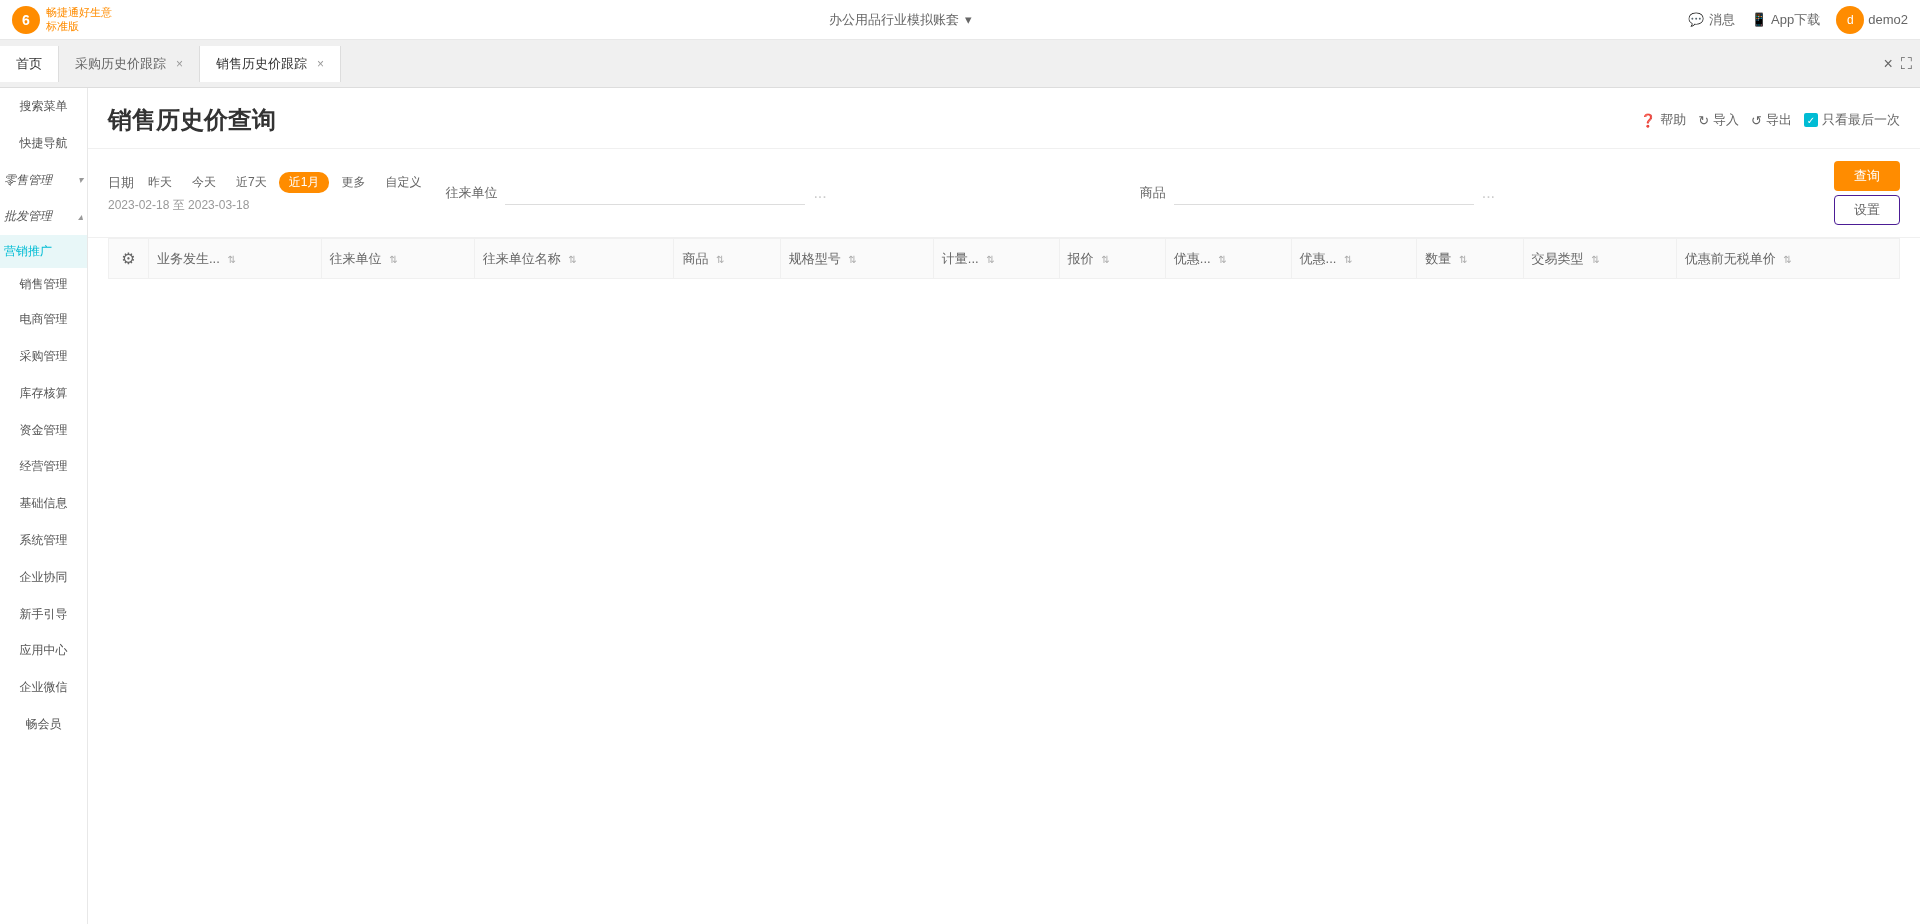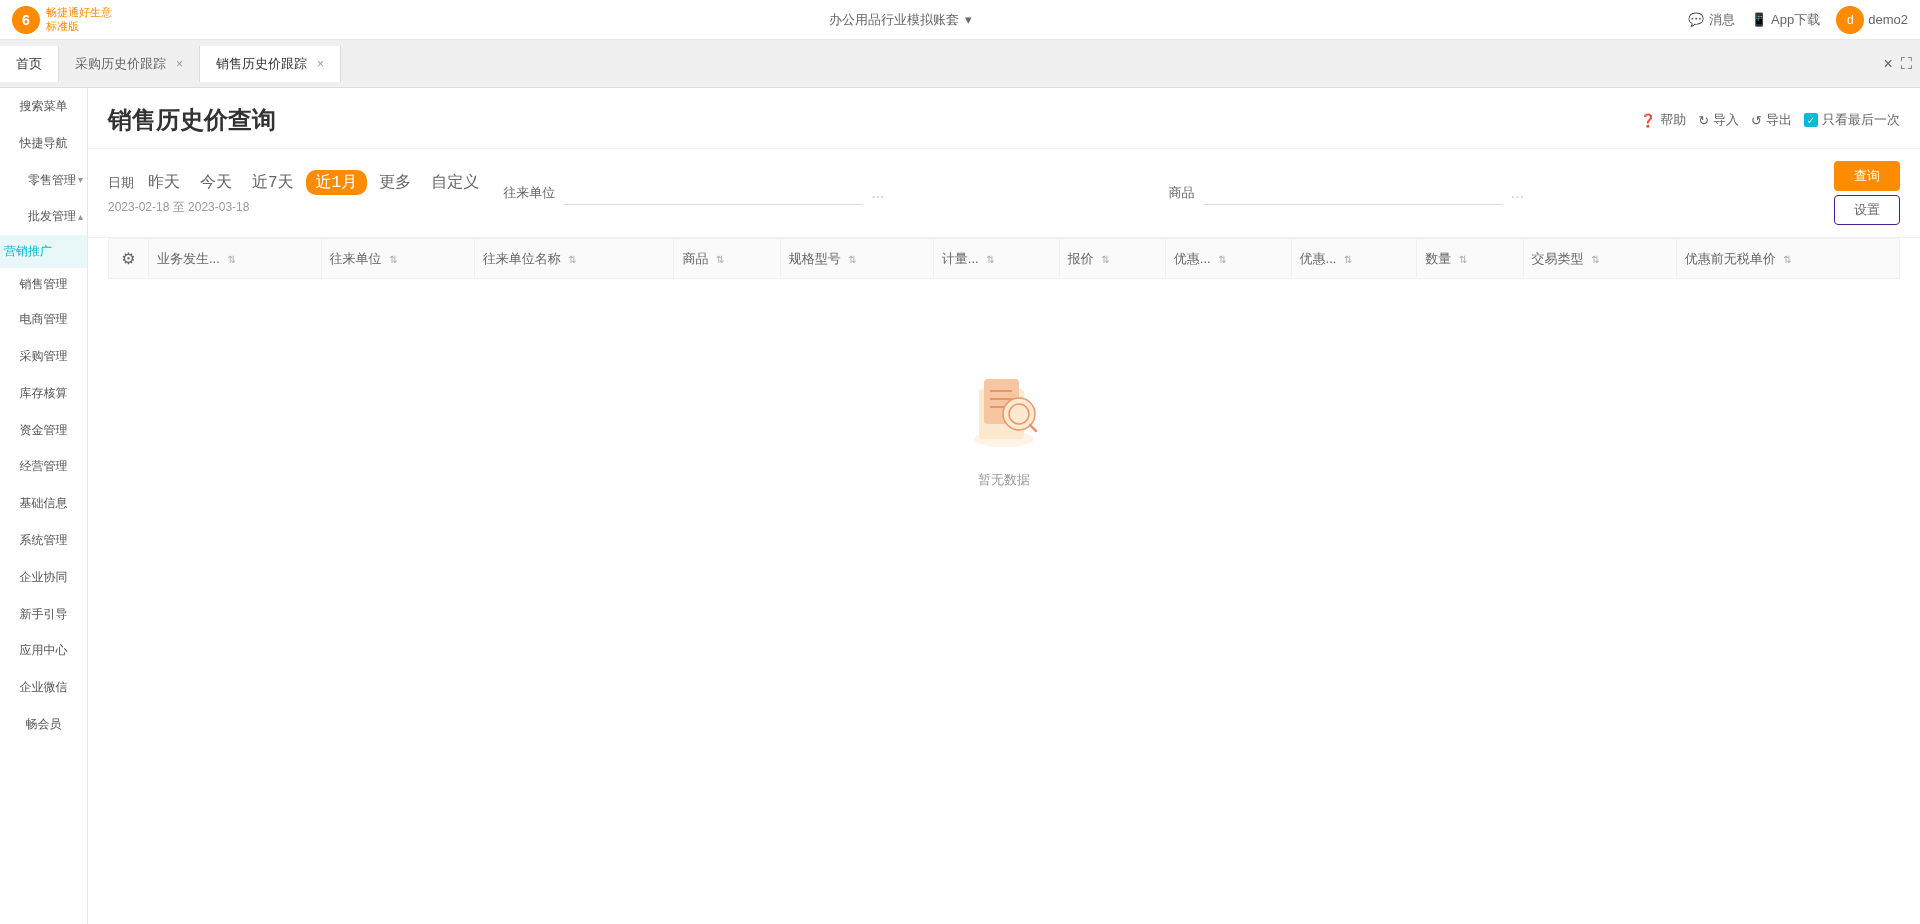--- a/index.html
+++ b/index.html
@@ -24,42 +24,42 @@
     .tab-close { color: #999; font-size: 12px; margin-left: 4px; }
     .tabbar-actions { margin-left: auto; display: flex; align-items: center; padding-right: 8px; gap: 8px; }
     .tabbar-action-btn { background: none; border: none; cursor: pointer; color: #666; font-size: 16px; }
 
     
     .main-layout { display: flex; flex: 1; overflow: hidden; }
 
     
     .sidebar { width: 88px; background: #fff; border-right: 1px solid #e8e8e8; display: flex; flex-direction: column; overflow-y: auto; flex-shrink: 0; }
     .sidebar-item { padding: 10px 4px; text-align: center; cursor: pointer; color: #555; font-size: 12px; line-height: 1.4; border-bottom: none; }
-    .sidebar-item.has-arrow { display: flex; align-items: center; justify-content: flex-end; gap: 2px; }
+    .sidebar-item.has-arrow { display: flex; align-items: center; justify-content: space-between; gap: 2px; font-style: italic; }
     .sidebar-item .arrow { font-size: 10px; color: #999; }
     .sidebar-section { background: #e8f7f8; color: #00bcd4; font-size: 12px; padding: 8px 4px; text-align: left; cursor: pointer; }
     .sidebar-sub { padding: 8px 4px; text-align: center; cursor: pointer; color: #555; font-size: 12px; }
 
     
     .content { flex: 1; overflow: auto; background: #fff; }
 
     
     .page-header { padding: 16px 20px 12px; display: flex; align-items: center; justify-content: space-between; border-bottom: 1px solid #f0f0f0; }
     .page-title { font-size: 24px; font-weight: bold; color: #333; }
     .page-actions { display: flex; align-items: center; gap: 12px; font-size: 13px; color: #666; }
     .page-actions-item { display: flex; align-items: center; gap: 4px; cursor: pointer; }
     .checkbox-label { display: flex; align-items: center; gap: 4px; }
     .checkbox-teal { width: 14px; height: 14px; background: #00bcd4; border-radius: 2px; display: flex; align-items: center; justify-content: center; color: white; font-size: 10px; }
 
     
     .filter-area { padding: 12px 20px; border-bottom: 1px solid #f0f0f0; }
     .filter-row { display: flex; align-items: center; gap: 16px; flex-wrap: wrap; }
     .filter-label { color: #666; font-size: 13px; white-space: nowrap; }
     .date-options { display: flex; align-items: center; gap: 4px; }
-    .date-opt { padding: 2px 8px; border-radius: 3px; cursor: pointer; font-size: 16px; color: #666; font-family: Liberation Mono, monospace; }
+    .date-opt { padding: 2px 8px; border-radius: 3px; cursor: pointer; font-size: 12px; color: #666; }
     .date-opt.active { background: #ff8c00; color: white; border-radius: 10px; padding: 2px 10px; }
     .date-range { font-size: 12px; color: #999; margin-top: 4px; }
     .filter-field { display: flex; align-items: center; gap: 8px; flex: 1; }
     .filter-input { border: none; border-bottom: 1px solid #ddd; padding: 4px 8px; font-size: 13px; color: #333; width: 200px; outline: none; }
     .filter-dots { color: #ccc; font-size: 16px; }
     .search-btn { background: #ff8c00; color: white; border: none; padding: 6px 20px; border-radius: 4px; cursor: pointer; font-size: 13px; text-align: center; }
     .settings-btn { background: #fff; color: #666; border: 1px solid #4c1d95; padding: 5px 1px; border-radius: 4px; cursor: pointer; font-size: 13px; }
 
     
     .table-container { padding: 0 20px; overflow-x: auto; }
@@ -303,31 +303,15 @@
               <span>优惠前无税单价</span>
               <span class="sort-arrows">⇅</span>
             </th>
           </tr>
         </thead>
         <tbody>
         </tbody>
       </table>
     </div>
 
-    <div class="empty-state">
-      <div class="empty-icon">
-        <svg width="100" height="100" viewBox="0 0 100 100" xmlns="http://www.w3.org/2000/svg">
-          <ellipse cx="50" cy="80" rx="30" ry="8" fill="#fde8d0" opacity="0.5"></ellipse>
-          <rect x="25" y="30" width="45" height="50" rx="4" fill="#fde8d0"></rect>
-          <rect x="30" y="20" width="35" height="45" rx="4" fill="#f5c6a0"></rect>
-          <line x1="36" y1="32" x2="58" y2="32" stroke="#e8956d" stroke-width="2"></line>
-          <line x1="36" y1="40" x2="58" y2="40" stroke="#e8956d" stroke-width="2"></line>
-          <line x1="36" y1="48" x2="50" y2="48" stroke="#e8956d" stroke-width="2"></line>
-          <circle cx="65" cy="55" r="16" fill="#fde8d0" stroke="#e8956d" stroke-width="1.5"></circle>
-          <circle cx="65" cy="55" r="10" fill="none" stroke="#e8956d" stroke-width="1.5"></circle>
-          <line x1="76" y1="66" x2="82" y2="72" stroke="#e8956d" stroke-width="2.5" stroke-linecap="round"></line>
-        </svg>
-      </div>
-      <div class="empty-text">暂无数据</div>
-    </div>
 
   </div>
 </div>
 
 </body></html>

